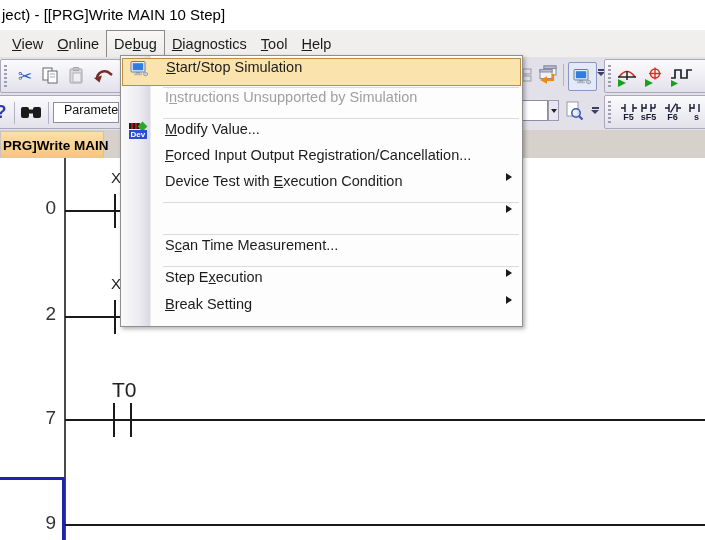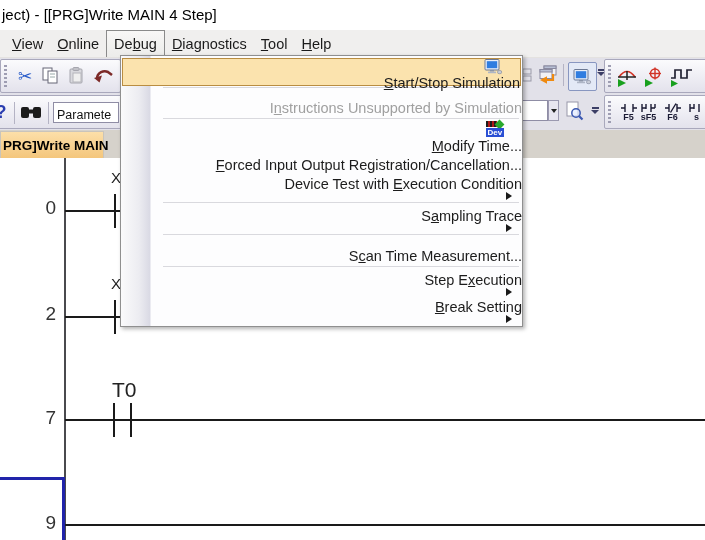--- a/index.html
+++ b/index.html
@@ -24,21 +24,21 @@
   .tbtn{position:absolute;display:flex;align-items:center;justify-content:center;}
   .vsep{position:absolute;width:1px;height:22px;top:6px;background:#b4b3c4;}
   .glyph-scissors{font-size:17px;color:#2458c8;line-height:1;}
   .glyph-help{font-size:18px;font-weight:bold;color:#2a3db0;line-height:1;}
   .pressed{border:1px solid #8896c0;background:#e3e9f6;border-radius:2px;}
   .ovf{position:absolute;display:flex;flex-direction:column;align-items:center;gap:1px;width:10px;}
   .ovf i{display:block;}
   .ovf-bar{width:7px;height:0;border-top:2px solid #3c3e66;}
   .ovf-tri{width:0;height:0;border-top:4px solid #3c3e66;border-left:4px solid rgba(0,0,0,0);border-right:4px solid rgba(0,0,0,0);}
   .combofield{position:absolute;background:#ffffff;border:1px solid #8f8da5;font-size:12.5px;
-    display:flex;align-items:flex-end;padding-left:3px;overflow:hidden;white-space:nowrap;box-sizing:border-box;}
+    display:flex;align-items:flex-start;padding-left:10px;overflow:hidden;white-space:nowrap;box-sizing:border-box;}
   .cb-btn{position:absolute;width:11px;height:21px;background:#e8e6f0;border:1px solid #9b99b0;
     display:flex;align-items:center;justify-content:center;box-sizing:border-box;}
   .cb-tri{width:0;height:0;border-top:4px solid #222;border-left:3.5px solid rgba(0,0,0,0);border-right:3.5px solid rgba(0,0,0,0);}
   .lad-btn{position:absolute;top:3px;width:23px;height:26px;display:flex;flex-direction:column;
     align-items:center;justify-content:center;gap:0;}
   .lad-btn .lbl{font-size:9px;font-weight:bold;color:#1a1a33;line-height:1;}
   
   .tabbar{position:absolute;left:0;top:130px;width:705px;height:28px;background:#d6d2cb;}
   .tab{position:absolute;left:0;top:1px;width:104px;height:27px;
     background:linear-gradient(#fcdfa9,#f4c67c);border:1px solid #c9c4bb;border-bottom:none;
@@ -49,21 +49,21 @@
   .rail{position:absolute;left:64px;top:0;width:2px;height:382px;background:#4a4a4e;}
   .rline{position:absolute;height:2px;background:#1a1a1a;}
   .cbar{position:absolute;width:2px;height:34px;background:#1a1a1a;}
   .rnum{position:absolute;width:56px;text-align:right;font-size:19px;color:#333;}
   .dev{position:absolute;font-size:15px;color:#222;}
   .cursor{position:absolute;left:-5px;top:319px;width:70px;height:75px;border:3px solid #2124aa;box-sizing:border-box;}
   
   .menu{position:absolute;left:120px;top:55px;width:403px;border:1px solid #8f8f8f;
     background:linear-gradient(to right,#fafafb 0px,#ececf1 18px,#d9d9e4 29px,#fdfdfe 30px,#fdfdfe 100%);
     box-shadow:2px 2px 4px rgba(0,0,0,0.3);padding:2px 0 3px 0;z-index:50;box-sizing:border-box;}
-  .mi{display:flex;align-items:flex-end;height:27px;padding-left:5px;font-size:14.5px;color:#1c1c1c;position:relative;flex-direction:column;}
+  .mi{display:flex;align-items:flex-start;height:27px;padding-left:5px;font-size:14.5px;color:#1c1c1c;position:relative;}
   .mi .mi-ico{width:24px;min-width:24px;height:20px;display:flex;align-items:center;justify-content:center;margin-right:15px;text-decoration:underline;}
   .mi.hl{height:28px;background:#fbe3ae;border:1px solid #b98d42;margin:0 1px;padding-left:4px;box-sizing:border-box;}
   .mi.dis .mi-label{color:#a0a0a0;}
   .mi-arrow{margin-left:auto;margin-right:10px;width:0;height:0;
     border-left:6px solid #1a1a1a;border-top:4.5px solid rgba(0,0,0,0);border-bottom:4.5px solid rgba(0,0,0,0);}
   .msep{height:0;border-top:1px solid #d9d9de;margin:2px 3px 2px 42px;}
   .mi-label{white-space:nowrap;}
   
   .dev-icon{position:relative;width:19px;height:17px;display:block;}
   .dev-bars{position:absolute;left:0;top:0;width:11px;height:6px;
@@ -71,21 +71,21 @@
   .dev-diamond{position:absolute;left:10px;top:0px;width:7px;height:7px;background:#29a82d;transform:rotate(45deg);}
   .dev-lbl{position:absolute;left:0;top:7px;background:#2a4fd4;color:#fff;font-size:8px;font-weight:bold;
     line-height:9px;padding:0 2px;}
 </style>
 </head>
 <body>
 
 <div id="screen">
 
   <div class="titlebar">
-    <span>ject) - [[PRG]Write MAIN 4 Step]</span>
+    <span>ject) - [[PRG]Write MAIN 10 Step]</span>
   </div>
 
   <div class="menubar">
     <div class="mb-item">
         <span><span></span><u>V</u><span>iew</span></span>
       </div>
     <div class="mb-item">
         <span><span></span><u>O</u><span>nline</span></span>
       </div>
     <div class="mb-item open">
@@ -299,35 +299,34 @@
     </div>
     <div class="msep"></div>
     <div class="mi" style="height:26px;">
       <span class="mi-ico">
         <span class="dev-icon">
             <span class="dev-bars"></span>
             <span class="dev-diamond"></span>
             <span class="dev-lbl">Dev</span>
           </span>
       </span>
-      <span class="mi-label"><span></span><u>M</u><span>odify Time...</span></span>
+      <span class="mi-label"><span></span><u>M</u><span>odify Value...</span></span>
     </div>
     <div class="mi" style="height:26px;">
       <span class="mi-ico"></span>
       <span class="mi-label"><span></span><u>F</u><span>orced Input Output Registration/Cancellation...</span></span>
     </div>
     <div class="mi">
       <span class="mi-ico"></span>
       <span class="mi-label"><span>Device Test with </span><u>E</u><span>xecution Condition</span></span>
       <span class="mi-arrow"></span>
     </div>
     <div class="msep"></div>
     <div class="mi">
       <span class="mi-ico"></span>
-      <span class="mi-label"><span>S</span><u>a</u><span>mpling Trace</span></span>
       <span class="mi-arrow"></span>
     </div>
     <div class="msep"></div>
     <div class="mi">
       <span class="mi-ico"></span>
       <span class="mi-label"><span>S</span><u>c</u><span>an Time Measurement...</span></span>
     </div>
     <div class="msep"></div>
     <div class="mi">
       <span class="mi-ico"></span>

